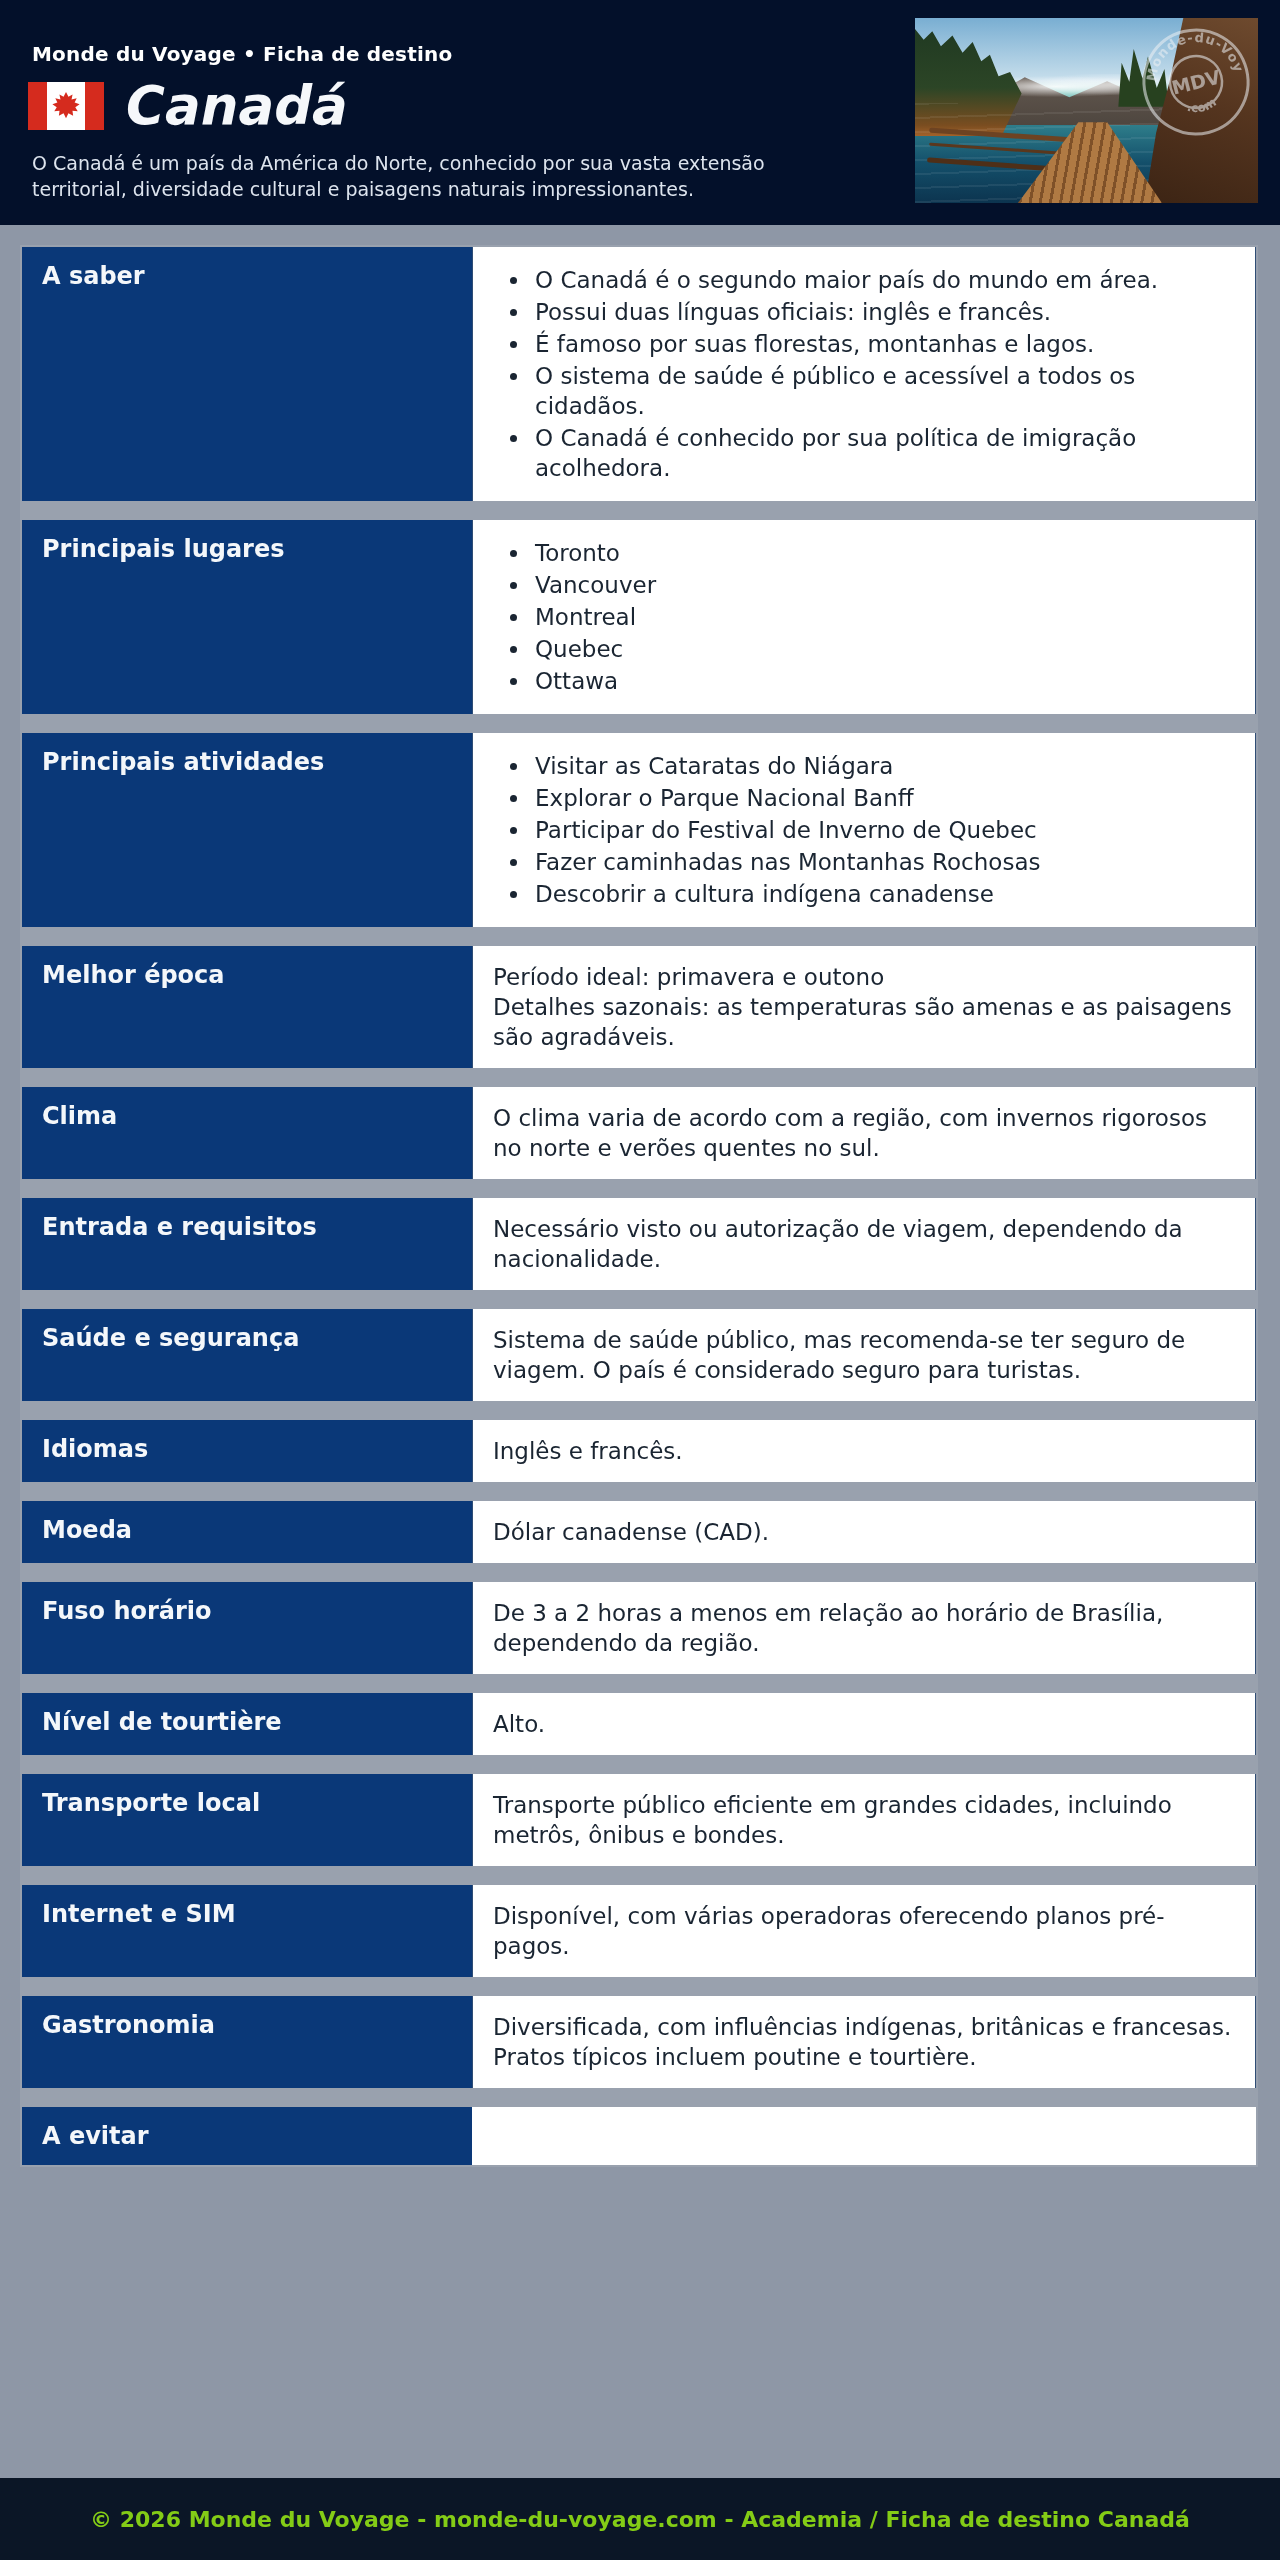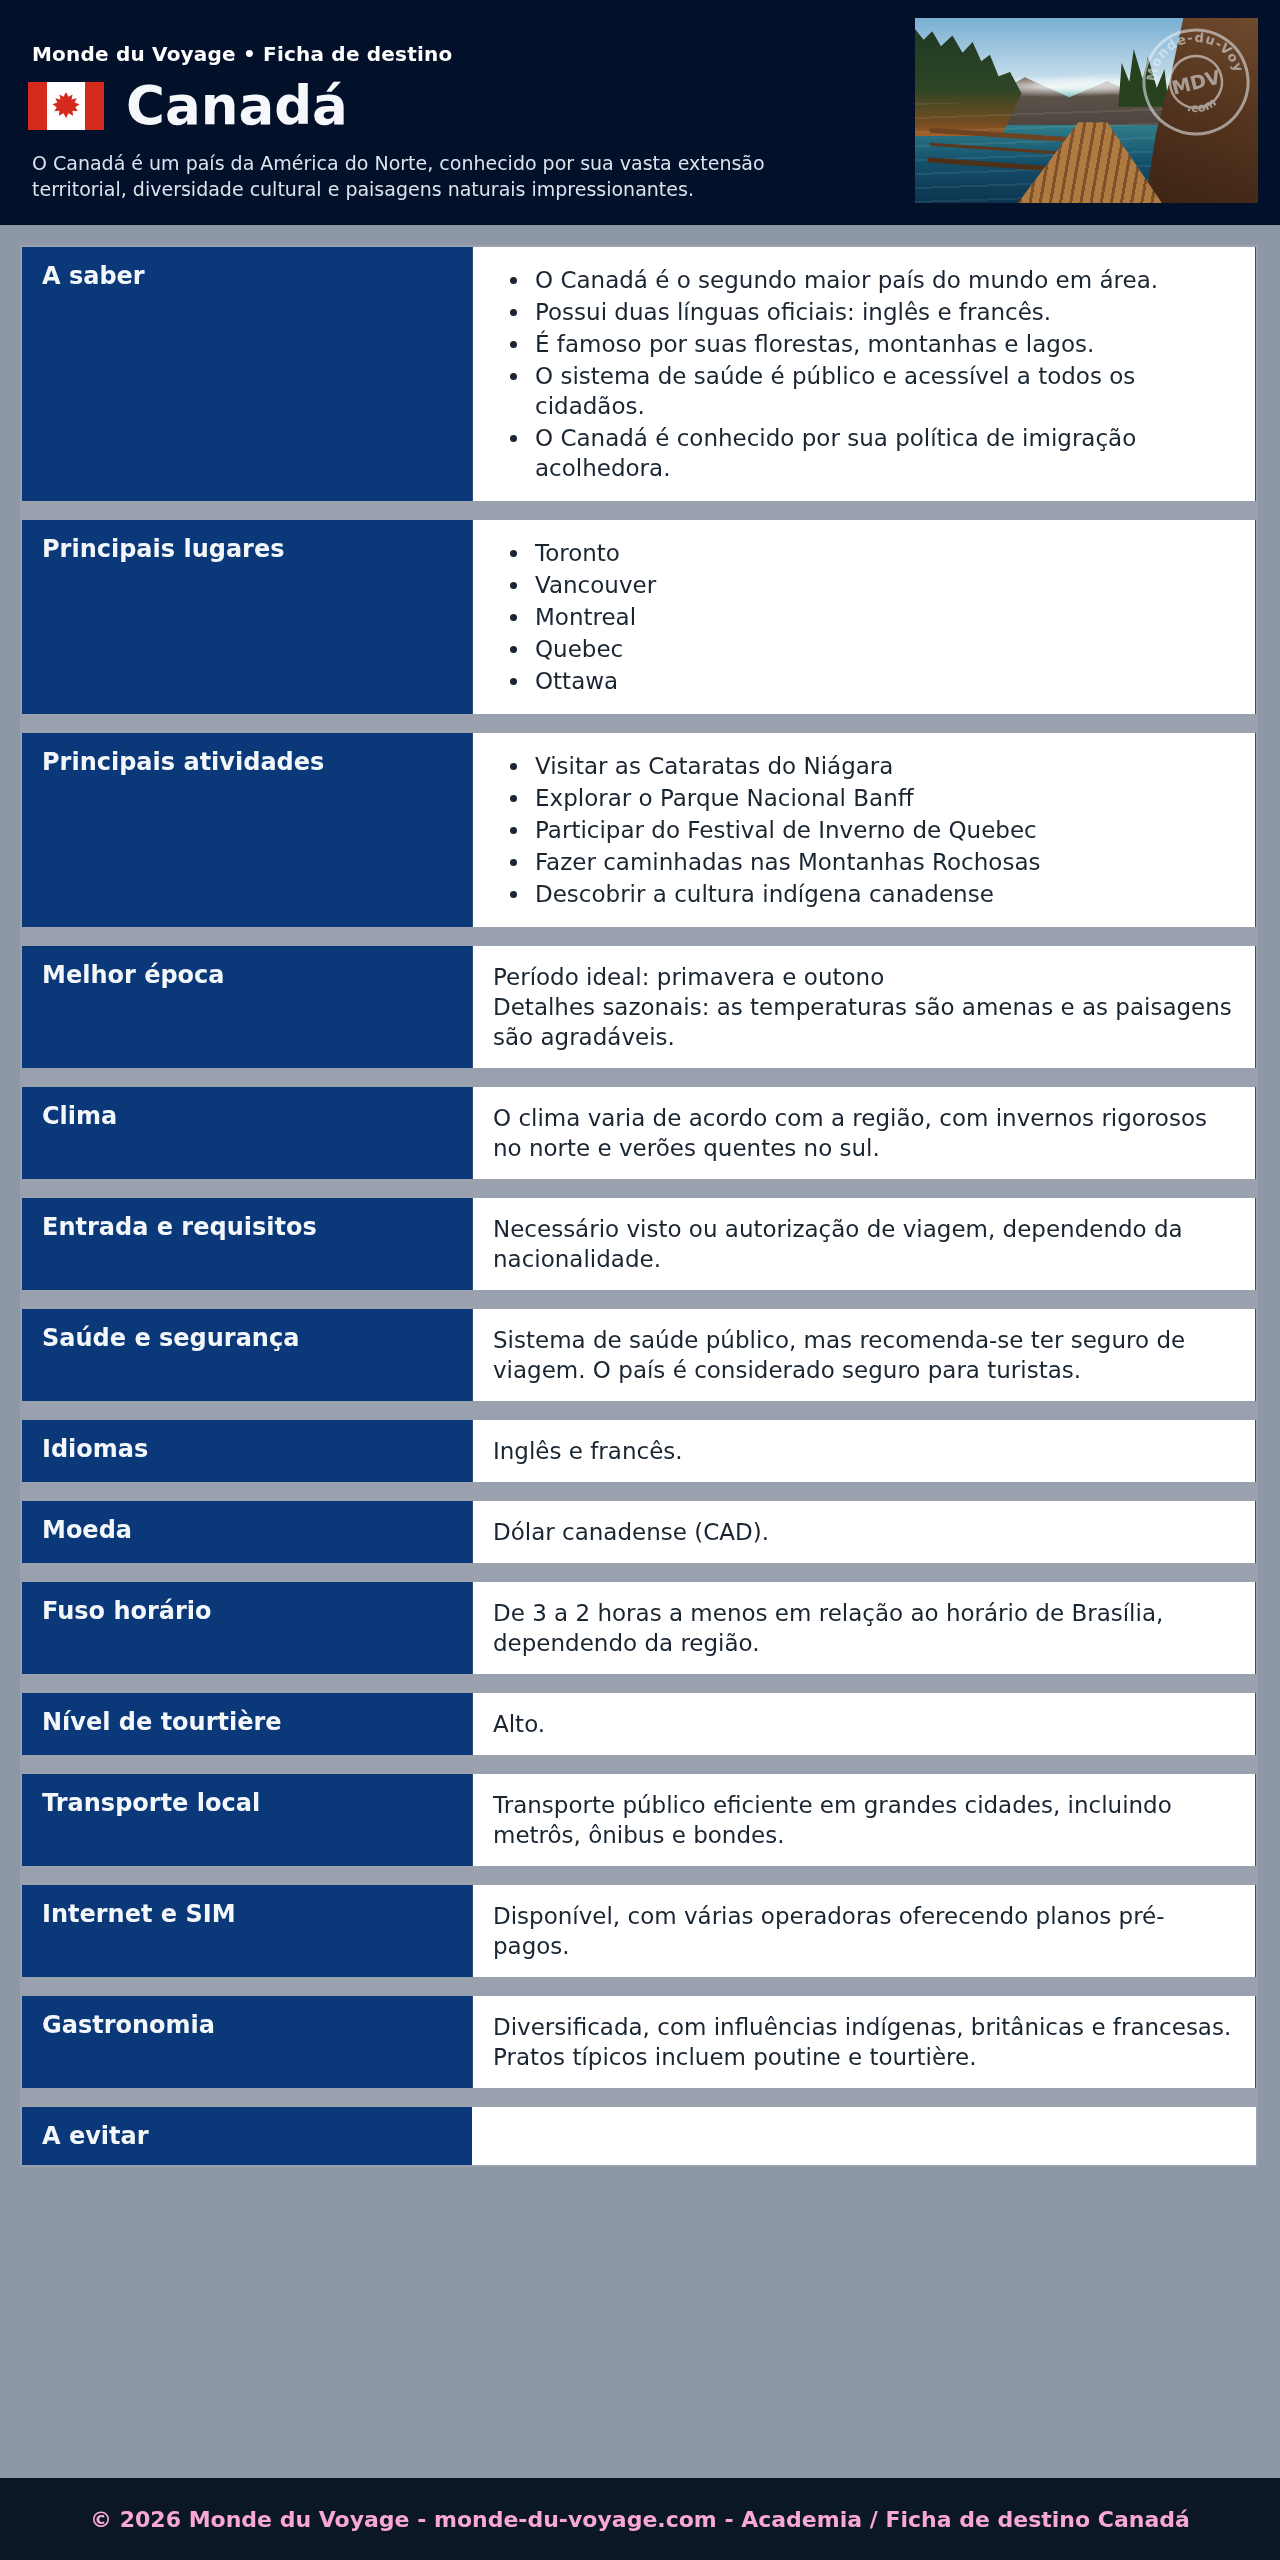--- a/index.html
+++ b/index.html
@@ -15,21 +15,21 @@
     font-family:"DejaVu Sans","Liberation Sans",sans-serif;
     color:var(--body-text);
   }
   
   .site-header{
     position:relative;width:1280px;height:225px;
     background:var(--header-bg);color:var(--header-text);
     padding:42px 0 0 32px;
   }
   .breadcrumb{font-size:20px;font-weight:bold;letter-spacing:.2px;}
-  .title-row{display:flex;align-items:center;gap:22px;margin-top:12px;margin-left:-4px;}
+  .title-row{display:flex;align-items:center;gap:22px;margin-top:12px;margin-left:-4px;font-style:italic;}
   .flag{
     width:76px;height:48px;flex:0 0 auto;
     background:linear-gradient(90deg,var(--flag-red) 0 25%,#ffffff 25% 75%,var(--flag-red) 75% 100%);
     display:flex;align-items:center;justify-content:center;
   }
   .flag svg{width:30px;height:30px;display:block;}
   h1.page-title{font-size:53px;font-weight:bold;line-height:1.05;color:#f5f7fa;}
   .desc{margin-top:16px;font-size:19px;line-height:26px;max-width:830px;color:#dde4ee;}
   
   .photo{
@@ -89,21 +89,21 @@
   .t-value{
     flex:1;background:#ffffff;padding:16px 20px;font-size:23px;line-height:30px;
     border-left:1px solid #2f4d75;border-right:1px solid #2f4d75;color:var(--body-text);
   }
   .cell-list{margin:0;padding-left:38px;list-style:disc;}
   .cell-list li{margin:2px 0;padding-left:4px;}
   .cell-line{display:block;}
   
   .site-footer{
     position:absolute;left:0;bottom:0;width:1280px;height:82px;
-    background:var(--footer-bg);color:#f9a8d4;display:flex;align-items:center;justify-content:center;
+    background:var(--footer-bg);color:#84cc16;display:flex;align-items:center;justify-content:center;
     font-size:22px;font-weight:bold;
   }
 </style>
 </head>
 <body>
 
 <header class="site-header">
   <div class="breadcrumb">Monde du Voyage • Ficha de destino</div>
 
   <div class="title-row">

